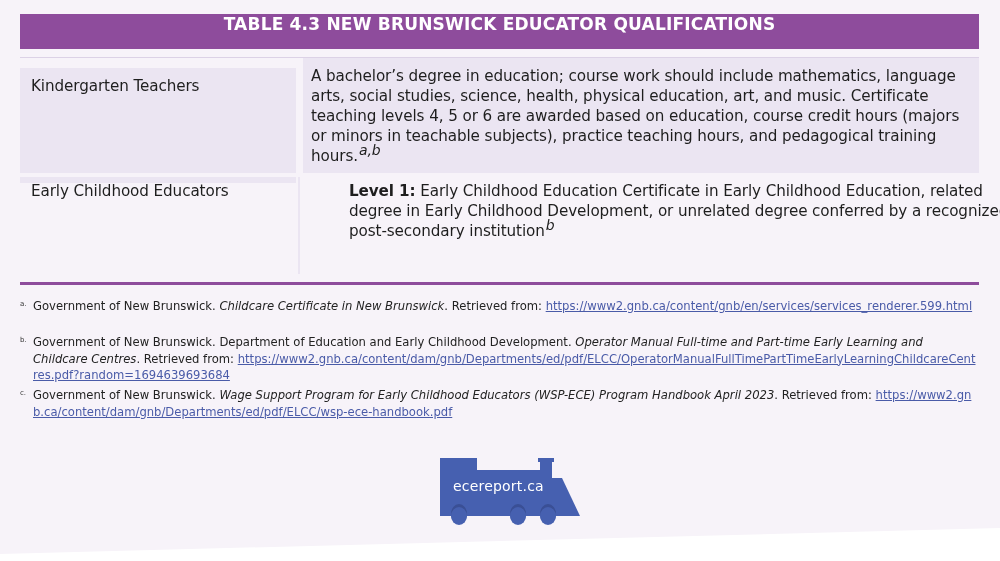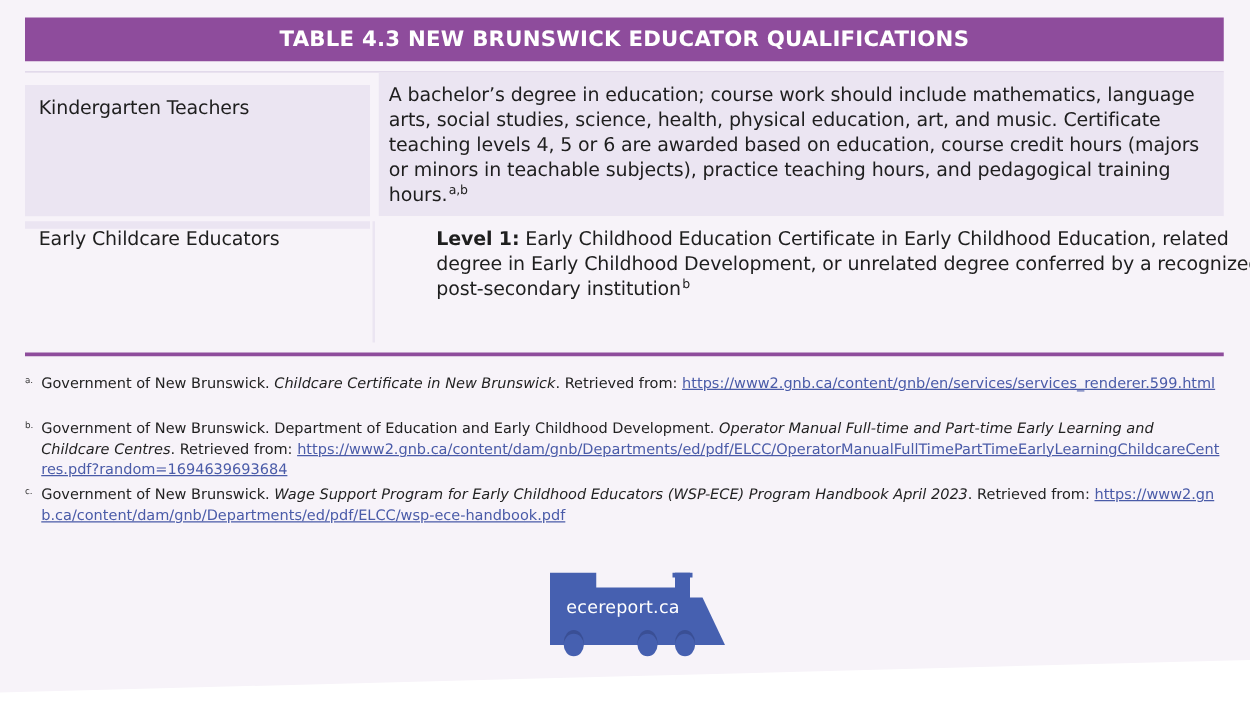--- a/index.html
+++ b/index.html
@@ -13,21 +13,21 @@
   .page { position: absolute; left: 0; top: 0; width: 1000px; height: 561px; }
 
   .title-bar {
     position: absolute; left: 20px; top: 14px; width: 959px; height: 35px;
     background: #8e4c9c;
     color: #fff;
     font-family: "DejaVu Sans", sans-serif;
     font-weight: bold;
     font-size: 17px;
     letter-spacing: 0.2px;
-    display: flex; align-items: center; justify-content: center;
+    display: flex; justify-content: center;
   }
   .top-line {
     position: absolute; left: 20px; top: 57px; width: 959px; height: 1px;
     background: #dcd2e6;
   }
 
   .cell {
     position: absolute;
     font-size: 15.2px;
     line-height: 20px;
@@ -35,21 +35,21 @@
     letter-spacing: -0.1px;
   }
   .row1-left { left: 20px; top: 68px; width: 276px; height: 115px; background: #ebe5f2; padding: 8px 11px; }
   .row1-right { left: 303px; top: 58px; width: 676px; height: 115px; background: #ebe5f2; padding: 8px 8px 0 8px; }
   .row-sep { position: absolute; left: 20px; top: 173px; width: 959px; height: 4px; background: #f7f3f9; }
   .row2-left { left: 20px; top: 177px; width: 276px; height: 97px; padding: 4px 11px; }
   .row2-right { left: 303px; top: 177px; width: 676px; height: 97px; padding: 4px 8px 0 8px; margin-left: 38px; }
   .vdivider { position: absolute; left: 298px; top: 177px; width: 2px; height: 97px; background: #ebe5f2; }
   .para2 { margin-top: 6px; }
   .bold { font-weight: bold; }
-  sup.fn { font-size: 10px; vertical-align: 6px; line-height: 0; margin-left: 1px; }
+  sup.fn { font-size: 14px; vertical-align: 6px; line-height: 0; margin-left: 1px; font-style: italic; }
 
   .purple-rule {
     position: absolute; left: 20px; top: 282px; width: 959px; height: 3px;
     background: #8e4c9c;
   }
 
   .footnotes { position: absolute; left: 20px; top: 298px; width: 960px; }
   .fn-item {
     position: absolute; left: 0; width: 960px;
     font-size: 11.6px; line-height: 16.5px; color: #222;
@@ -88,21 +88,21 @@
   <div class="cell row1-left">
     <span>Kindergarten Teachers</span>
   </div>
   <div class="cell row1-right">
     <span>A bachelor’s degree in education; course work should include mathematics, language arts, social studies, science, health, physical education, art, and music. Certificate teaching levels 4, 5 or 6 are awarded based on education, course credit hours (majors or minors in teachable subjects), practice teaching hours, and pedagogical training hours.</span><sup class="fn">a,b</sup>
   </div>
 
   <div class="row-sep"></div>
 
   <div class="cell row2-left">
-    <span>Early Childcare Educators</span>
+    <span>Early Childhood Educators</span>
   </div>
   <div class="vdivider"></div>
   <div class="cell row2-right">
     <div>
       <span class="bold">Level 1:</span><span> Early Childhood Education Certificate in Early Childhood Education, related degree in Early Childhood Development, or unrelated degree conferred by a recognized post-secondary institution</span><sup class="fn">b</sup>
     </div>
   </div>
 
   <div class="purple-rule"></div>
 

